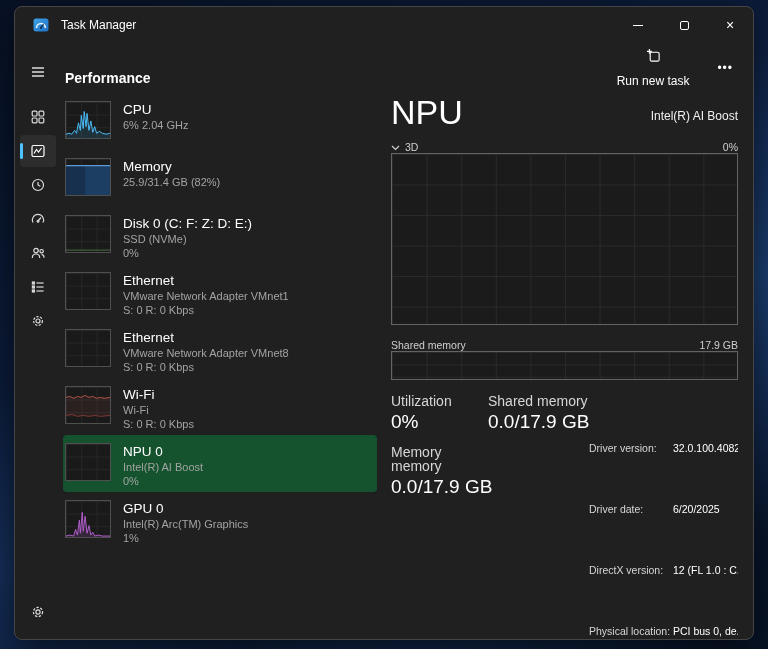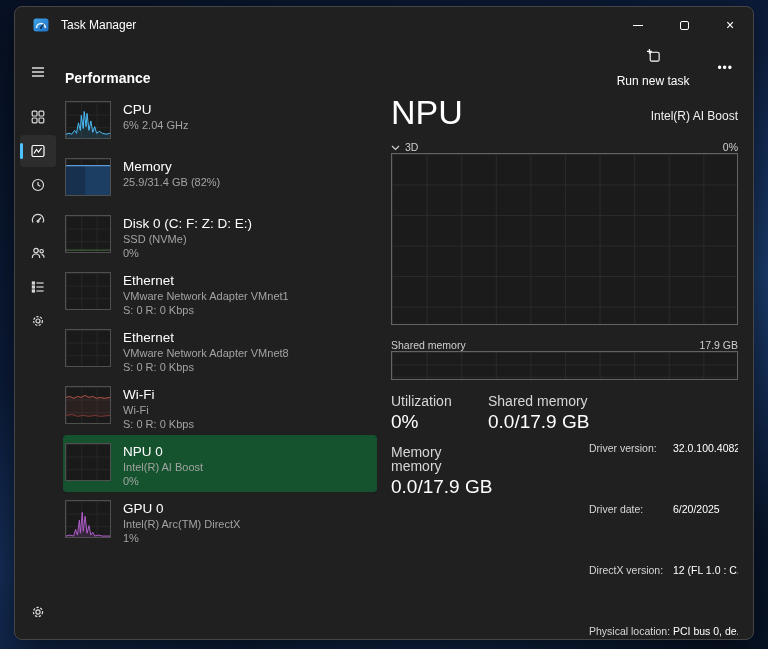--- a/index.html
+++ b/index.html
@@ -345,21 +345,21 @@
 
           <div class="perf-item">
             <div class="thumb">
               <svg viewBox="0 0 46 38" preserveAspectRatio="none">
                 <path d="M0,37 4,36 8,37 10,30 12,36 14,20 15,34 17,12 18,32 20,16 22,34 24,26 26,36 28,33 30,37 34,36 38,37 46,37 L46,38 0,38 Z" fill="rgba(181,95,209,0.18)" stroke="none"></path>
                 <path d="M0,37 4,36 8,37 10,30 12,36 14,20 15,34 17,12 18,32 20,16 22,34 24,26 26,36 28,33 30,37 34,36 38,37 46,37" stroke="#b55fd1" stroke-width="1" fill="none"></path>
               </svg>
             </div>
             <div class="pi-text">
               <div class="pi-name">GPU 0</div>
-              <div class="pi-sub">Intel(R) Arc(TM) DirectX</div>
+              <div class="pi-sub">Intel(R) Arc(TM) Graphics</div>
               <div class="pi-sub">1%</div>
             </div>
           </div>
 
         </div>
 
         <div class="main-panel">
 
           <div class="npu-header">
             <span class="npu-title">NPU</span>

